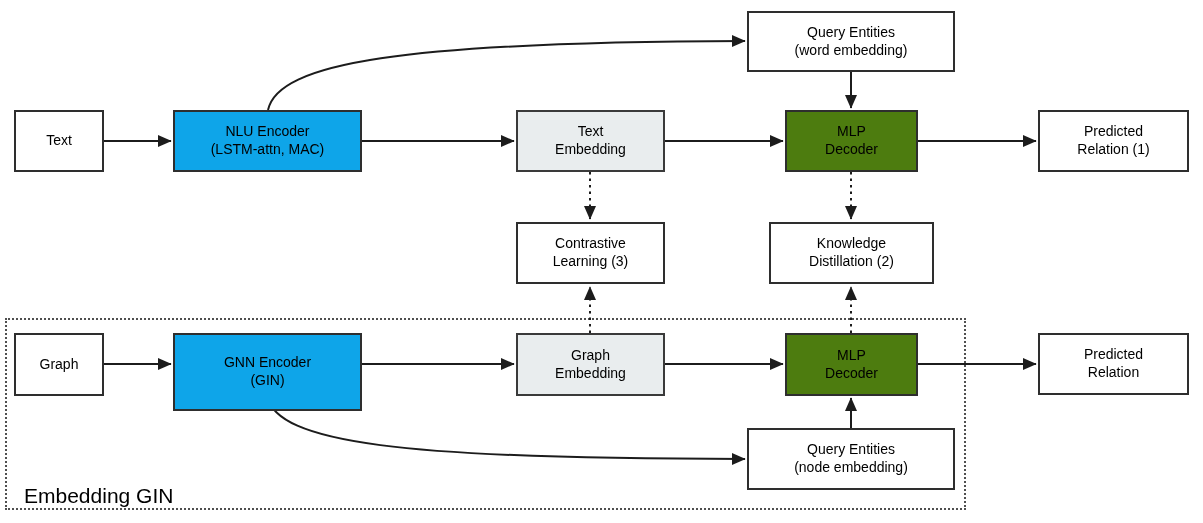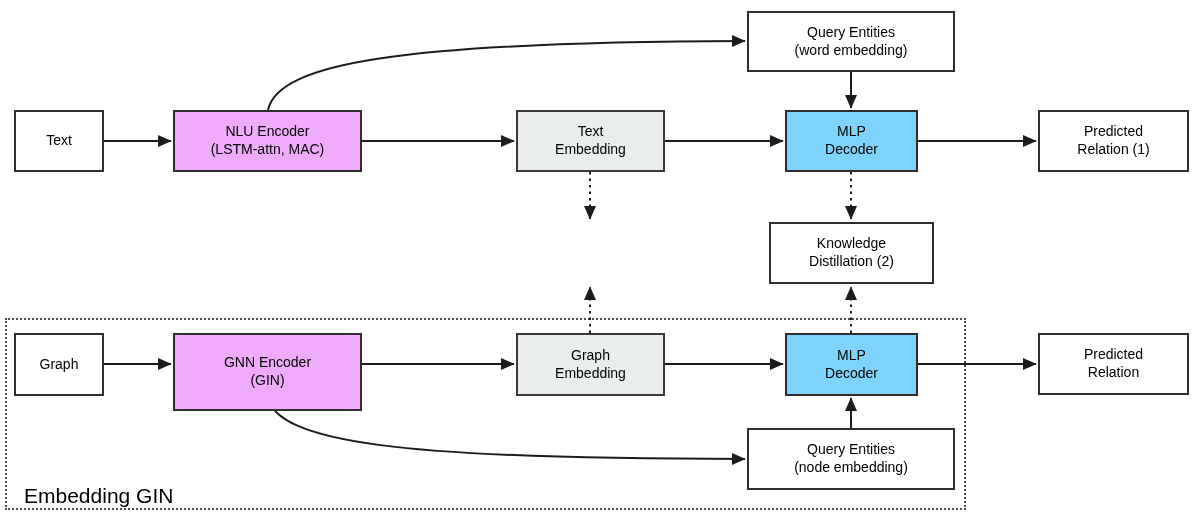--- a/index.html
+++ b/index.html
@@ -11,22 +11,22 @@
     overflow:hidden;
   }
   .node{
     position:absolute;
     display:flex;align-items:center;justify-content:center;
     text-align:center;white-space:pre-line;
     font-size:14px;line-height:1.28;color:#000;
     background:#ffffff;border:2px solid #2e2e2e;
     box-sizing:border-box;
   }
-  .green{background:#f0abfc;}
-  .blue{background:#7dd3fc;}
+  .green{background:#0ea5e9;}
+  .blue{background:#4d7c0f;}
   .gray{background:#e9edee;border-color:#3a3a3a;}
   .group{
     position:absolute;
     border:2px dotted #4f4f4f;
     box-sizing:border-box;
   }
   .group-label{
     position:absolute;
     font-size:21px;color:#000;
     background:transparent;
@@ -77,20 +77,22 @@
 (LSTM-attn, MAC)</div>
   <div class="node gray" style="left:516px;top:110px;width:149px;height:62px">Text
 Embedding</div>
   <div class="node blue" style="left:785px;top:110px;width:133px;height:62px">MLP
 Decoder</div>
   <div class="node" style="left:1038px;top:110px;width:151px;height:62px">Predicted
 Relation (1)</div>
   <div class="node" style="left:747px;top:11px;width:208px;height:61px">Query Entities
 (word embedding)</div>
 
+  <div class="node" style="left:516px;top:222px;width:149px;height:62px">Contrastive
+Learning (3)</div>
   <div class="node" style="left:769px;top:222px;width:165px;height:62px">Knowledge
 Distillation (2)</div>
 
   <div class="node" style="left:14px;top:333px;width:90px;height:63px">Graph</div>
   <div class="node green" style="left:173px;top:333px;width:189px;height:78px">GNN Encoder
 (GIN)</div>
   <div class="node gray" style="left:516px;top:333px;width:149px;height:63px">Graph
 Embedding</div>
   <div class="node blue" style="left:785px;top:333px;width:133px;height:63px">MLP
 Decoder</div>

